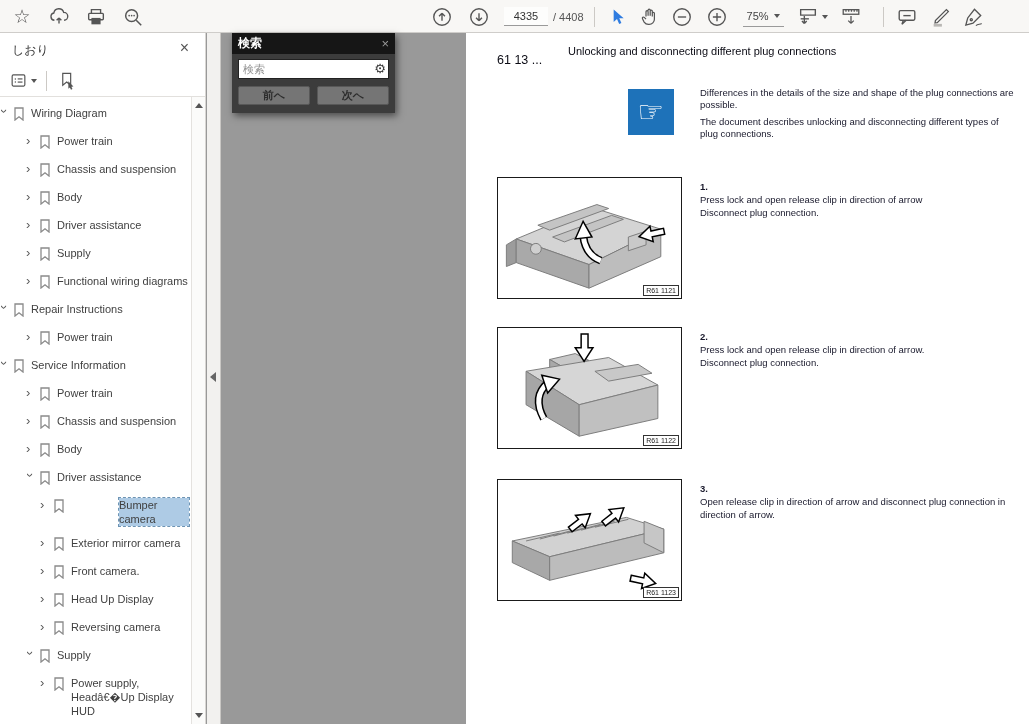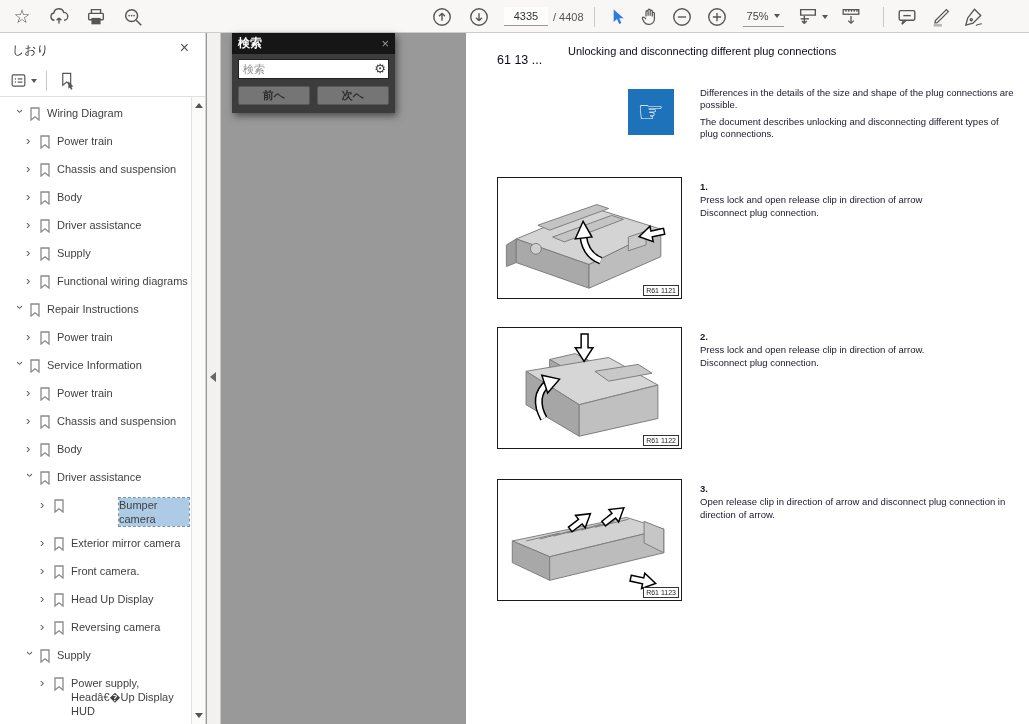--- a/index.html
+++ b/index.html
@@ -34,21 +34,21 @@
   .sb-tools { position:relative; height:32px; border-bottom:1px solid #e2e0dd; display:flex;
     align-items:center; padding-left:8px; gap:8px; }
   .sb-scroll { position:absolute; right:0; top:64px; bottom:0; width:14px; background:#fbfbfa;
     border-left:1px solid #e4e2df; }
   .sb-up, .sb-dn { position:absolute; left:3px; width:0; height:0;
     border-left:4px solid transparent; border-right:4px solid transparent; }
   .sb-up { top:6px; border-bottom:5px solid #555; }
   .sb-dn { bottom:6px; border-top:5px solid #555; }
   .tree { position:absolute; left:0; right:14px; top:64px; bottom:0; overflow:hidden;
     padding-top:4px; font-size:11px; color:#3f3f3f; }
-  .ti { display:flex; align-items:flex-start; padding:5px 2px 5px 16px; line-height:14px; }
+  .ti { display:flex; align-items:flex-start; padding:5px 2px 5px 0; line-height:14px; }
   .ti.l1 { padding-left:26px; } .ti.l2 { padding-left:40px; }
   .chev { display:inline-block; width:10px; font-size:13px; color:#5a5a5a; flex:0 0 10px;
     transform-origin:4px 7px; line-height:14px; }
   .chev.exp { transform:rotate(90deg); }
   .bmk { flex:0 0 13px; margin:0 5px 0 3px; padding-top:1px; }
   .lbl { flex:1; }
   .lbl.sel { background:#aecbe5; outline:1px dashed #6d94b4;margin-left:48px; }
 
   
   .splitter { position:absolute; left:207px; top:33px; width:14px; bottom:0; background:#f2f1ef;

